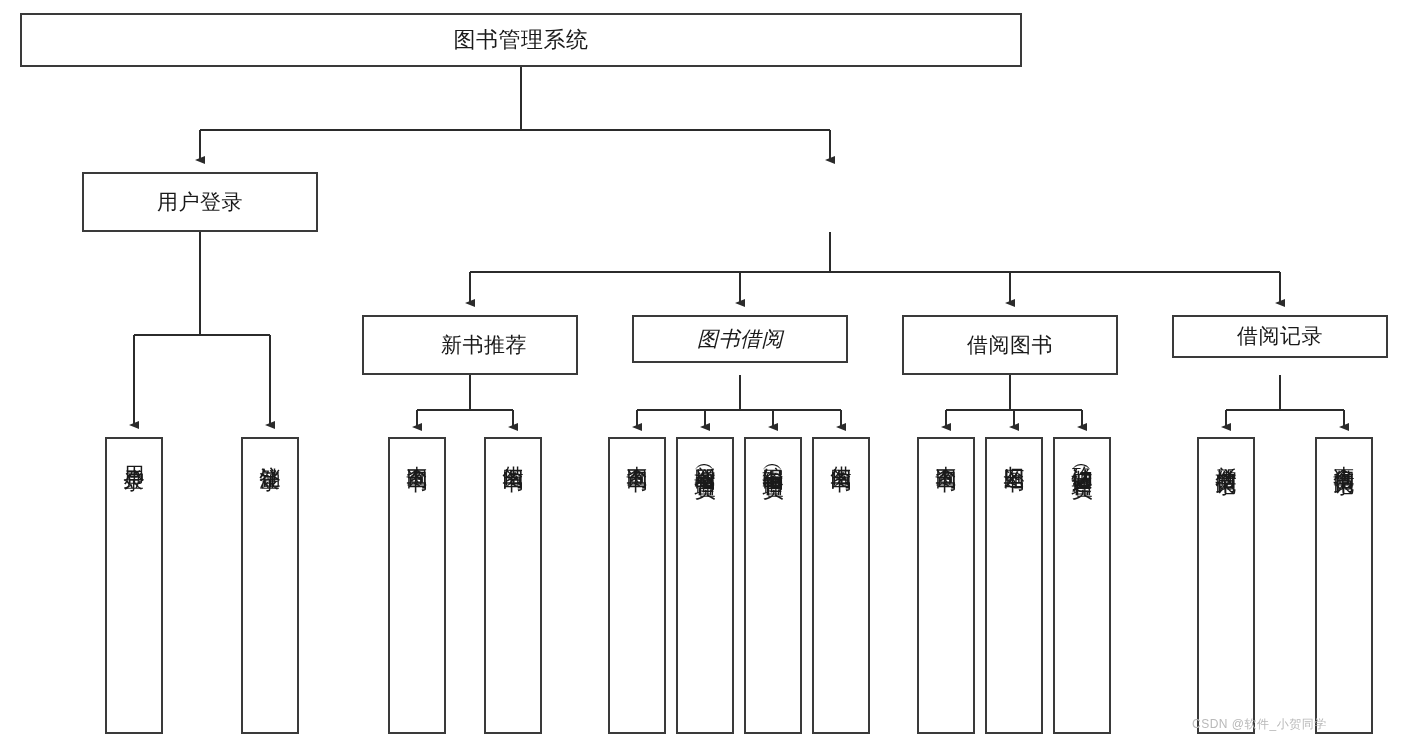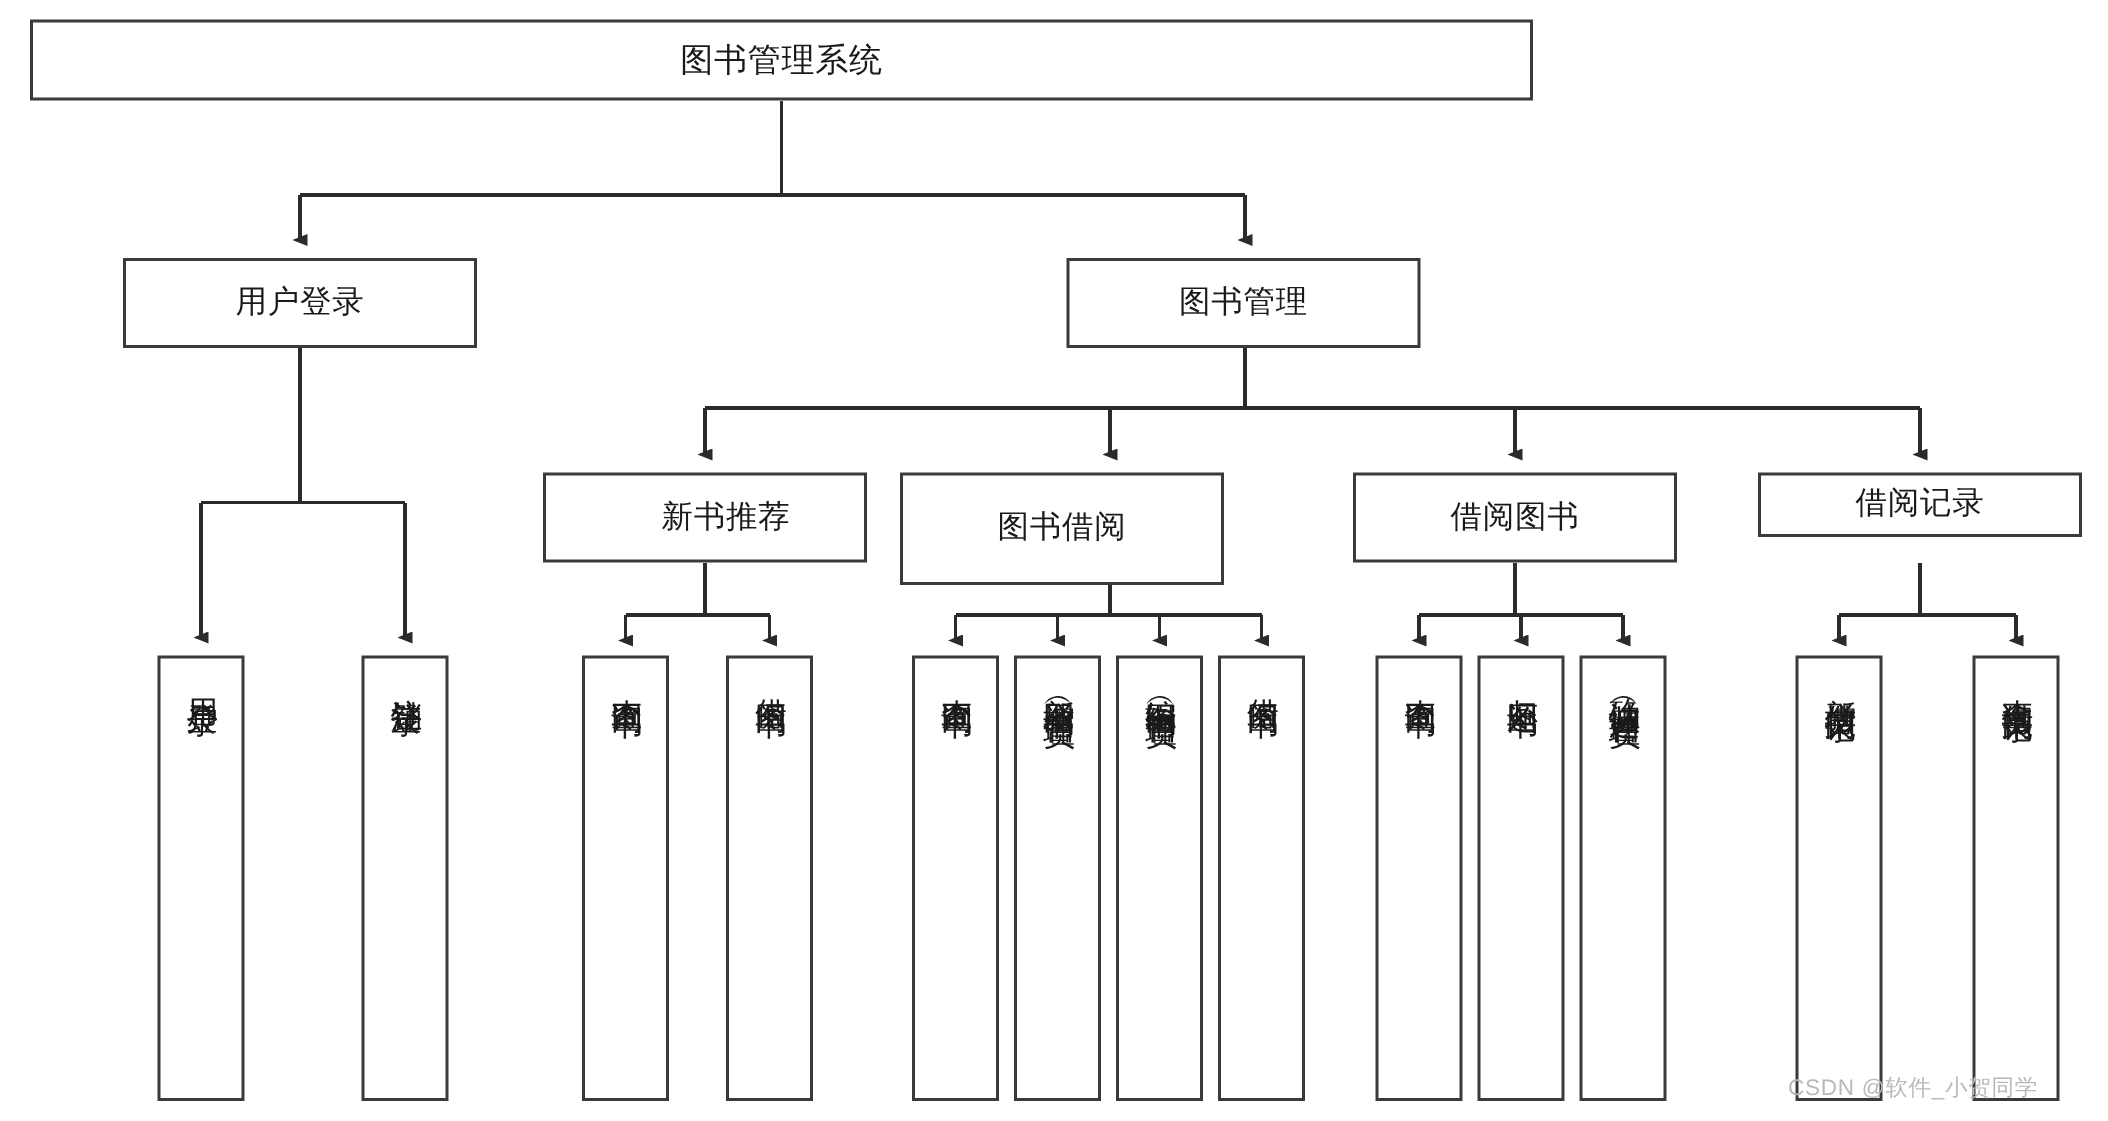--- a/index.html
+++ b/index.html
@@ -60,21 +60,21 @@
     writing-mode: vertical-rl;
     text-orientation: upright;
     font-size: 21px;
     line-height: 1.05;
     letter-spacing: 2px;
     text-align: left;
     white-space: nowrap;
   }
   .watermark {
     position: absolute;
-    font-size: 15px;
+    font-size: 12px;
     color: #b9b9b9;
     white-space: nowrap;
     z-index: 5;
     letter-spacing: 0.5px;
   }
 </style>
 </head>
 <body>
 
 <div id="canvas">
@@ -129,28 +129,25 @@
     </g>
   </svg>
 
   <div class="node horiz root" style="left:20px;top:13px;width:1002px;height:54px;">
     <span class="label">图书管理系统</span>
   </div>
 
   <div class="node horiz" style="left:82px;top:172px;width:236px;height:60px;">
     <span class="label">用户登录</span>
   </div>
-  <div class="node horiz" style="left:711px;top:172px;width:236px;height:60px;">
-    <span class="label">图书管理</span>
-  </div>
 
   <div class="node horiz" style="left:362px;top:315px;width:216px;height:60px;padding-left:28px;">
     <span class="label">新书推荐</span>
   </div>
-  <div class="node horiz" style="left:600px;top:315px;width:216px;height:75px;">
+  <div class="node horiz" style="left:632px;top:315px;width:216px;height:48px;font-style:italic;">
     <span class="label">图书借阅</span>
   </div>
   <div class="node horiz" style="left:902px;top:315px;width:216px;height:60px;">
     <span class="label">借阅图书</span>
   </div>
   <div class="node horiz" style="left:1172px;top:315px;width:216px;height:43px;">
     <span class="label">借阅记录</span>
   </div>
 
   <div class="node vert" style="left:105px;top:437px;width:58px;height:297px;">

